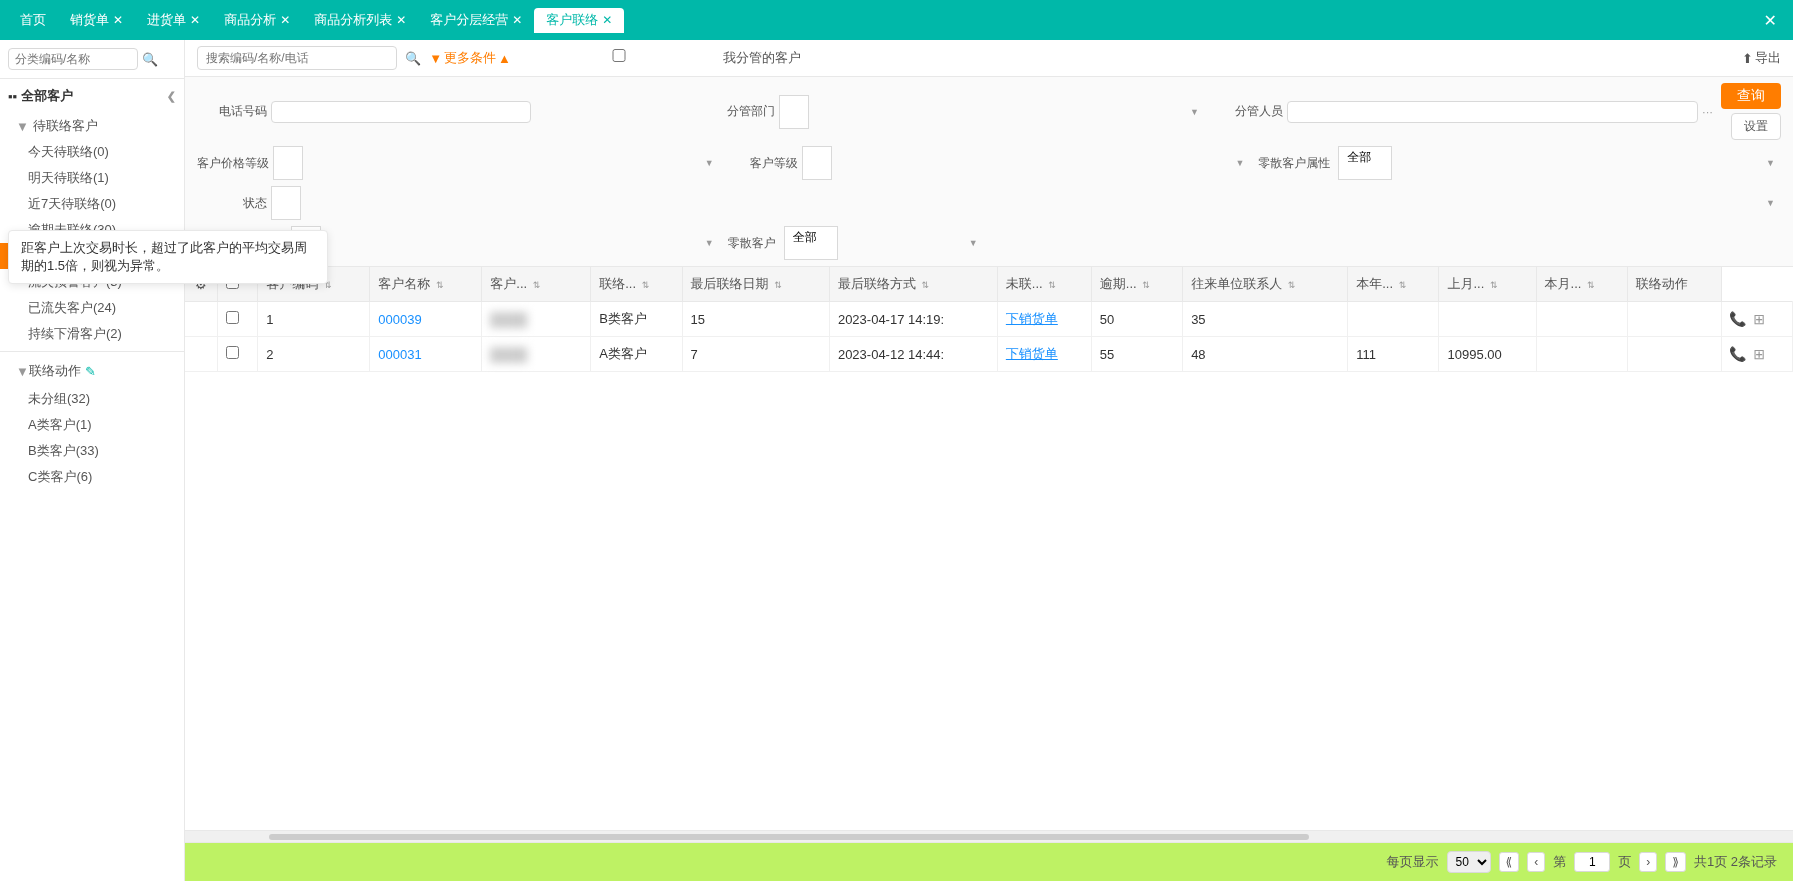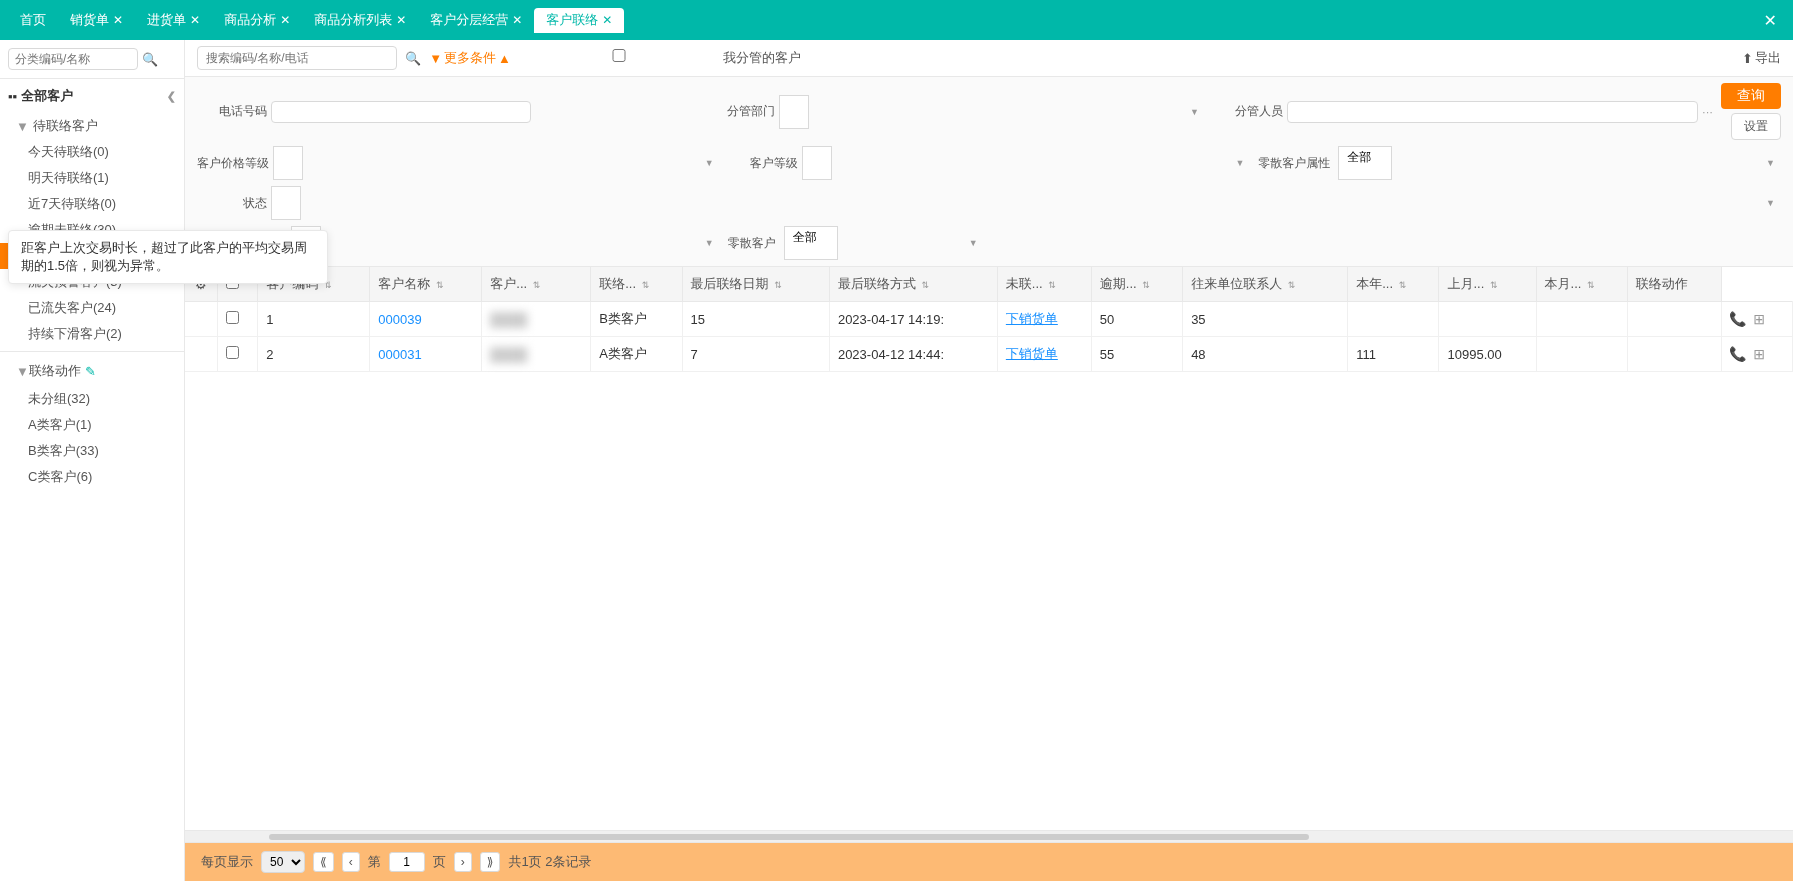--- a/index.html
+++ b/index.html
@@ -317,26 +317,26 @@
       font-size: 14px;
     }
     .blurred {
       filter: blur(4px);
       user-select: none;
       color: #ccc;
     }
 
     
     .pagination-bar {
-      background: #fdba74;
+      background: #bef264;
       border-top: 1px solid #e8e8e8;
       padding: 8px 16px;
       display: flex;
       align-items: center;
-      justify-content: flex-start;
+      justify-content: flex-end;
       gap: 8px;
       font-size: 12px;
       color: #555;
     }
     .pagination-bar select {
       border: 1px solid #d9d9d9;
       border-radius: 4px;
       padding: 2px 4px;
       font-size: 12px;
       outline: none;

